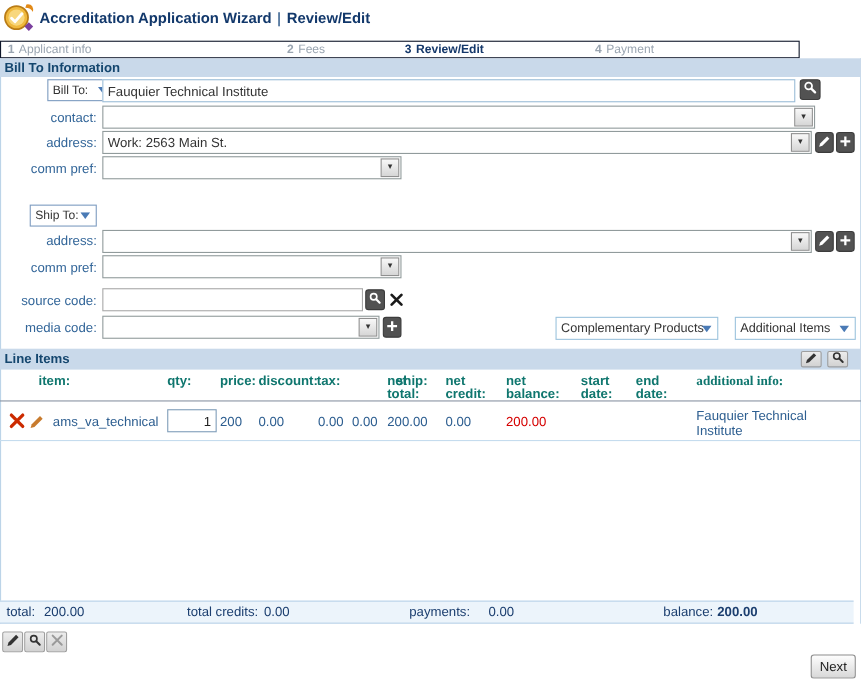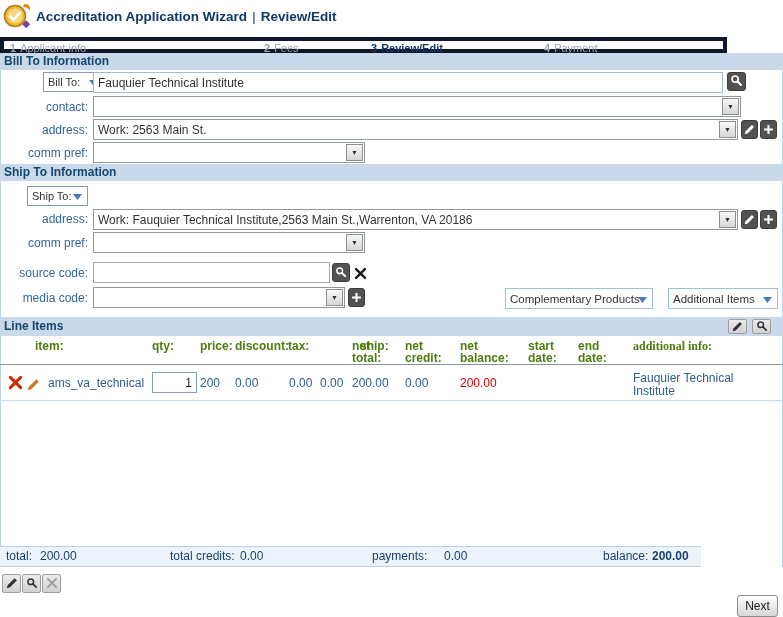--- a/index.html
+++ b/index.html
@@ -6,21 +6,21 @@
   html,body { background:#fff; }
   body { font-family:"Liberation Sans","DejaVu Sans",sans-serif; }
   #page { position:relative; width:783px; height:617px; background:#fff; overflow:hidden; }
 
   
   .app-title { position:absolute; left:36px; top:9px; font-size:13.5px; font-weight:bold; color:#12386b; }
   .app-title .sep { color:#5b7da3; font-weight:bold; padding:0 5px; }
   .logo { position:absolute; left:3px; top:2px; }
 
   
-  .stepbar { position:absolute; left:0; top:37px; width:727px; height:16px; border:4px solid #0f172a; background:#fff; }
+  .stepbar { position:absolute; left:0; top:37px; width:727px; height:16px; border:1px solid #0f172a; background:#fff; }
   .step { position:absolute; top:0; height:14px; line-height:14px; font-size:11px; color:#9aa5b1; white-space:nowrap; }
   .step .num { font-weight:bold; margin-right:4px; }
   .step.active { color:#16396b; font-weight:bold; }
 
   
   .secthdr { position:absolute; left:0; width:783px; height:17px; background:#c9d9ea; color:#14466e; font-size:12px; font-weight:bold; line-height:17px; padding-left:4px; }
 
   
   .vborder { position:absolute; top:53px; width:1px; height:514px; background:#bcd4e8; }
 
@@ -45,29 +45,29 @@
 
   
   .darkbtn { position:absolute; width:19px; height:19px; background:#525252; border:1px solid #3c3c3c; border-radius:3px; display:flex; align-items:center; justify-content:center; cursor:pointer; }
 
   
   .graybtn { position:absolute; background:linear-gradient(#ececec,#d2d2d2); border:1px solid #9e9e9e; border-radius:2px; display:flex; align-items:center; justify-content:center; cursor:pointer; }
 
   .xglyph { position:absolute; cursor:pointer; }
 
   
-  .hdrcell { position:absolute; top:340px; font-size:12px; font-weight:bold; color:#4d7c0f; line-height:12px; }
+  .hdrcell { position:absolute; top:340px; font-size:12px; font-weight:bold; color:#0f766e; line-height:12px; }
   .hdrline { position:absolute; left:0; top:364px; width:783px; height:1px; background:#8a93a3; }
   .rowcell { position:absolute; top:377px; font-size:12px; color:#2d5e90; line-height:13px; }
   .rowcell.red { color:#d50000; }
   .rowline { position:absolute; left:0; top:400px; width:783px; height:1px; background:#c5dcee; }
   .qtyinput { position:absolute; left:152px; top:372px; width:45px; height:21px; border:1px solid #7f9db9; font-family:inherit; font-size:12px; color:#222; text-align:right; padding-right:4px; }
 
   
-  .totalsbar { position:absolute; left:0; top:546px; width:701px; height:21px; background:#ecf4fb; border-top:1px solid #b9d2e8; border-bottom:1px solid #b9d2e8; }
+  .totalsbar { position:absolute; left:0; top:546px; width:776px; height:21px; background:#ecf4fb; border-top:1px solid #b9d2e8; border-bottom:1px solid #b9d2e8; }
   .tot { position:absolute; top:0; height:19px; line-height:19px; font-size:12px; color:#1b3e6f; white-space:nowrap; }
   .tot.bold { font-weight:bold; }
 
   
   .nextbtn { position:absolute; left:737px; top:595px; width:41px; height:22px; background:linear-gradient(#fdfdfd,#d8d8d8); border:1px solid #8c8c8c; border-radius:3px; font-family:inherit; font-size:12px; color:#222; cursor:pointer; }
 </style>
 </head>
 <body>
 
 <div id="page">
@@ -146,32 +146,30 @@
   </div>
 
   <div class="flabel" style="top:146px;">comm pref:</div>
   <div class="csel" style="left:93px; top:142px; width:272px; height:21px;">
     <span class="val"></span>
     <span class="abox">
         <span>▼</span>
       </span>
   </div>
 
-  <div class="secthdr" style="top:164px;">Ship To Information</div>
 
   <div class="bluedrop" style="left:27px; top:186px; width:61px; height:20px;padding-left:22px;">
     <span class="txt">Ship To:</span>
     <span class="arr"><svg width="9" height="6">
           <path d="M0 0 h9 l-4.5 6 z" fill="#4a7ab5"></path>
         </svg></span>
   </div>
 
   <div class="flabel" style="top:212px;">address:</div>
   <div class="csel" style="left:93px; top:209px; width:645px; height:21px;">
-    <span class="val">Work: Fauquier Technical Institute,2563 Main St.,Warrenton, VA 20186</span>
     <span class="abox">
         <span>▼</span>
       </span>
   </div>
   <div class="darkbtn" style="left:741px; top:210px; width:17px; height:19px;">
     <span><svg width="11" height="11" viewBox="0 0 16 16">
           <path d="M1 15 L2.3 10.7 L11.5 1.5 L14.5 4.5 L5.3 13.7 Z" fill="#fff"></path>
         </svg></span>
   </div>
   <div class="darkbtn" style="left:760px; top:210px; width:17px; height:19px;">

